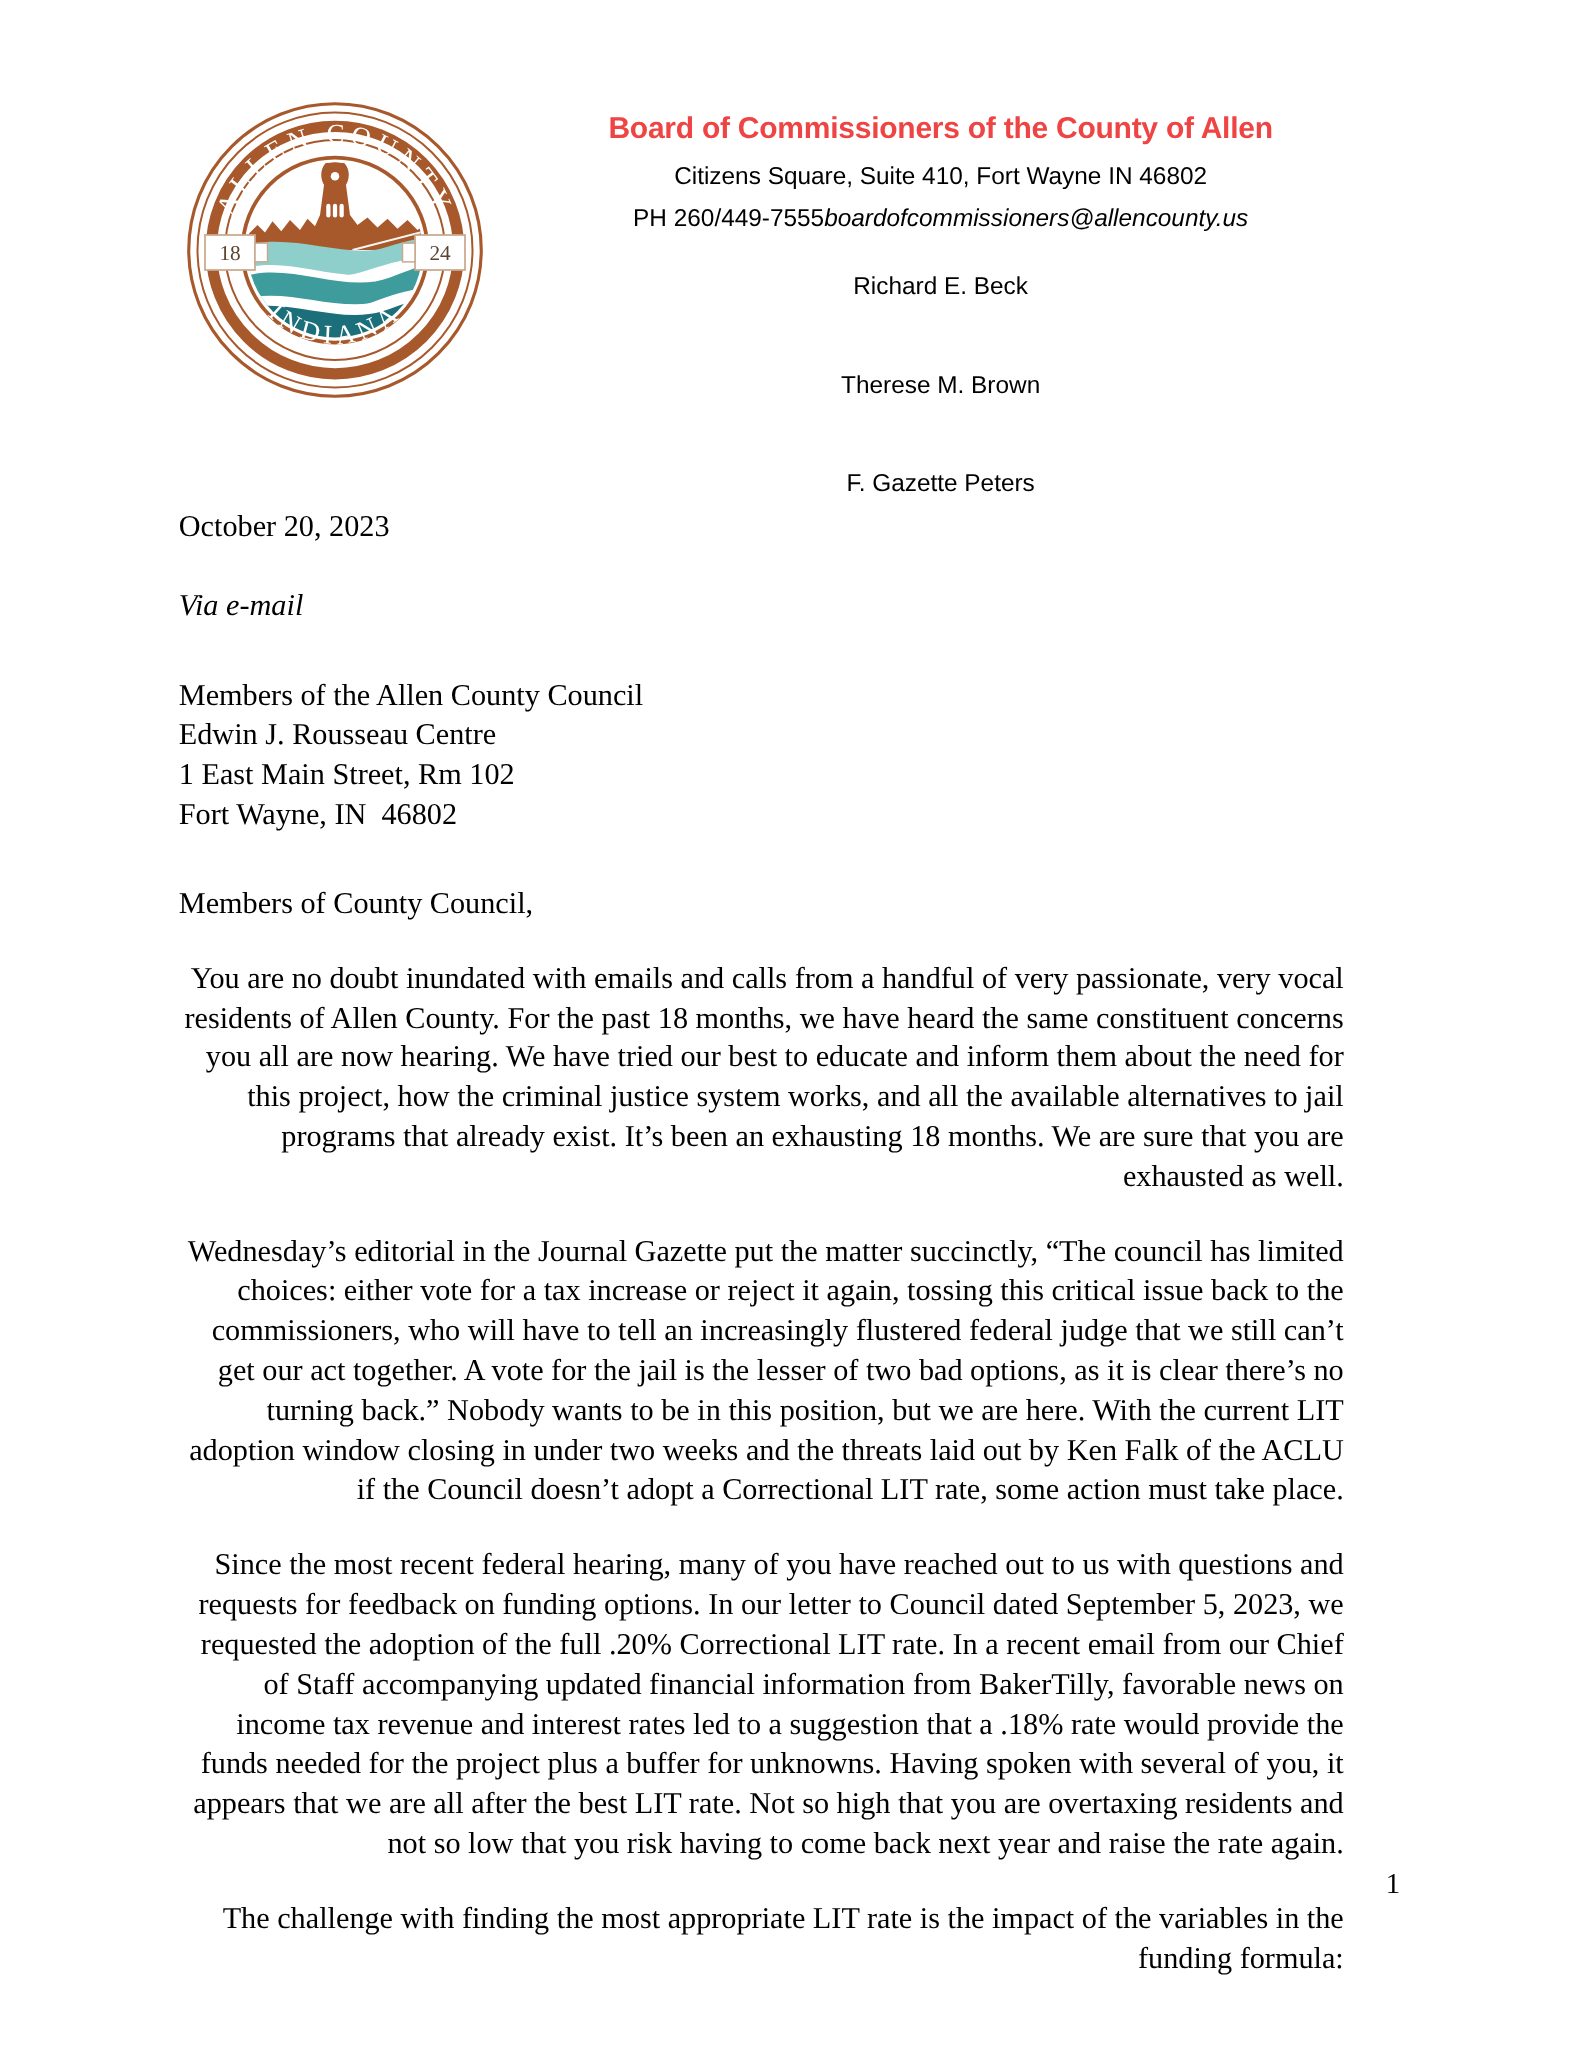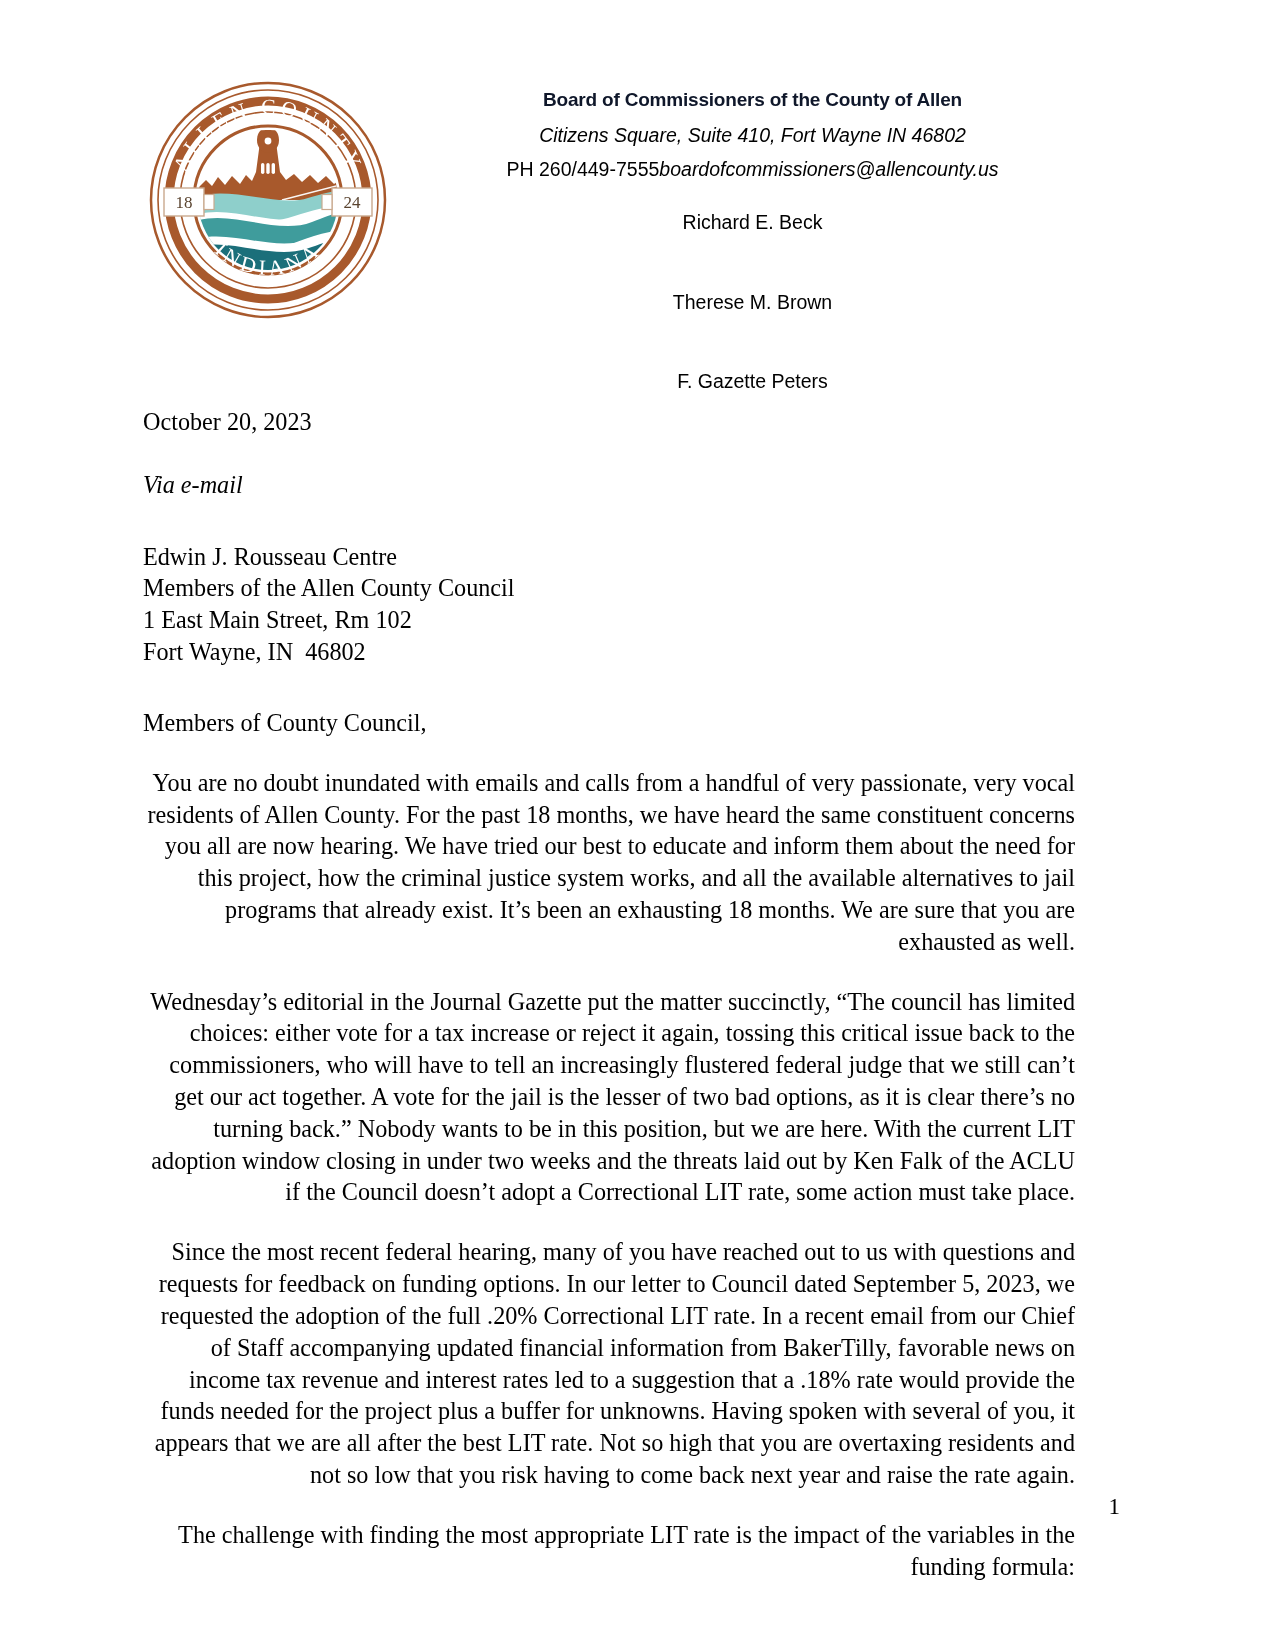--- a/index.html
+++ b/index.html
@@ -45,32 +45,31 @@
   .head-text {
     position: absolute;
     left: 440px;
     top: 26px;
     width: 625px;
     text-align: center;
     font-family: "Liberation Sans", "DejaVu Sans", sans-serif;
   }
 
   .head-title {
-    font-size: 19px;
+    font-size: 24px;
     font-weight: bold;
     letter-spacing: -0.2px;
     line-height: 1.25;
-    color: #0f172a;
+    color: #ef4444;
   }
   .head-address {
     font-size: 19.5px;
     line-height: 1.5;
     margin-top: 9px;
     color: #000;
-    font-style: italic;
   }
   .head-contact {
     margin-top: 6px;
     font-size: 19.5px;
     display: flex;
     justify-content: center;
     line-height: 1.4;
   }
   .head-email {
     font-style: italic;
@@ -217,22 +216,22 @@
     </div>
   </div>
 
   <div class="letter-body">
 
     <div class="date-line">October 20, 2023</div>
 
     <div class="via-line">Via e-mail</div>
 
     <div class="recipient">
+      <div>Members of the Allen County Council</div>
       <div>Edwin J. Rousseau Centre</div>
-      <div>Members of the Allen County Council</div>
       <div>1 East Main Street, Rm 102</div>
       <div>Fort Wayne, IN  46802</div>
     </div>
 
     <div class="salutation">Members of County Council,</div>
 
     <p class="para">You are no doubt inundated with emails and calls from a handful of very passionate, very vocal residents of Allen County. For the past 18 months, we have heard the same constituent concerns you all are now hearing. We have tried our best to educate and inform them about the need for this project, how the criminal justice system works, and all the available alternatives to jail programs that already exist. It’s been an exhausting 18 months. We are sure that you are exhausted as well.</p>
 
     <p class="para"><span>Wednesday’s editorial in the Journal Gazette put the matter succinctly, </span><span class="q">“The council has limited choices: either vote for a tax increase or reject it again, tossing this critical issue back to the commissioners, who will have to tell an increasingly flustered federal judge that we still can’t get our act together. A vote for the jail is the lesser of two bad options, as it is clear there’s no turning back.”</span><span> Nobody wants to be in this position, but we are here. With the current LIT adoption window closing in under two weeks and the threats laid out by Ken Falk of the ACLU if the Council doesn’t adopt a Correctional LIT rate, some action must take place.</span></p>
 

